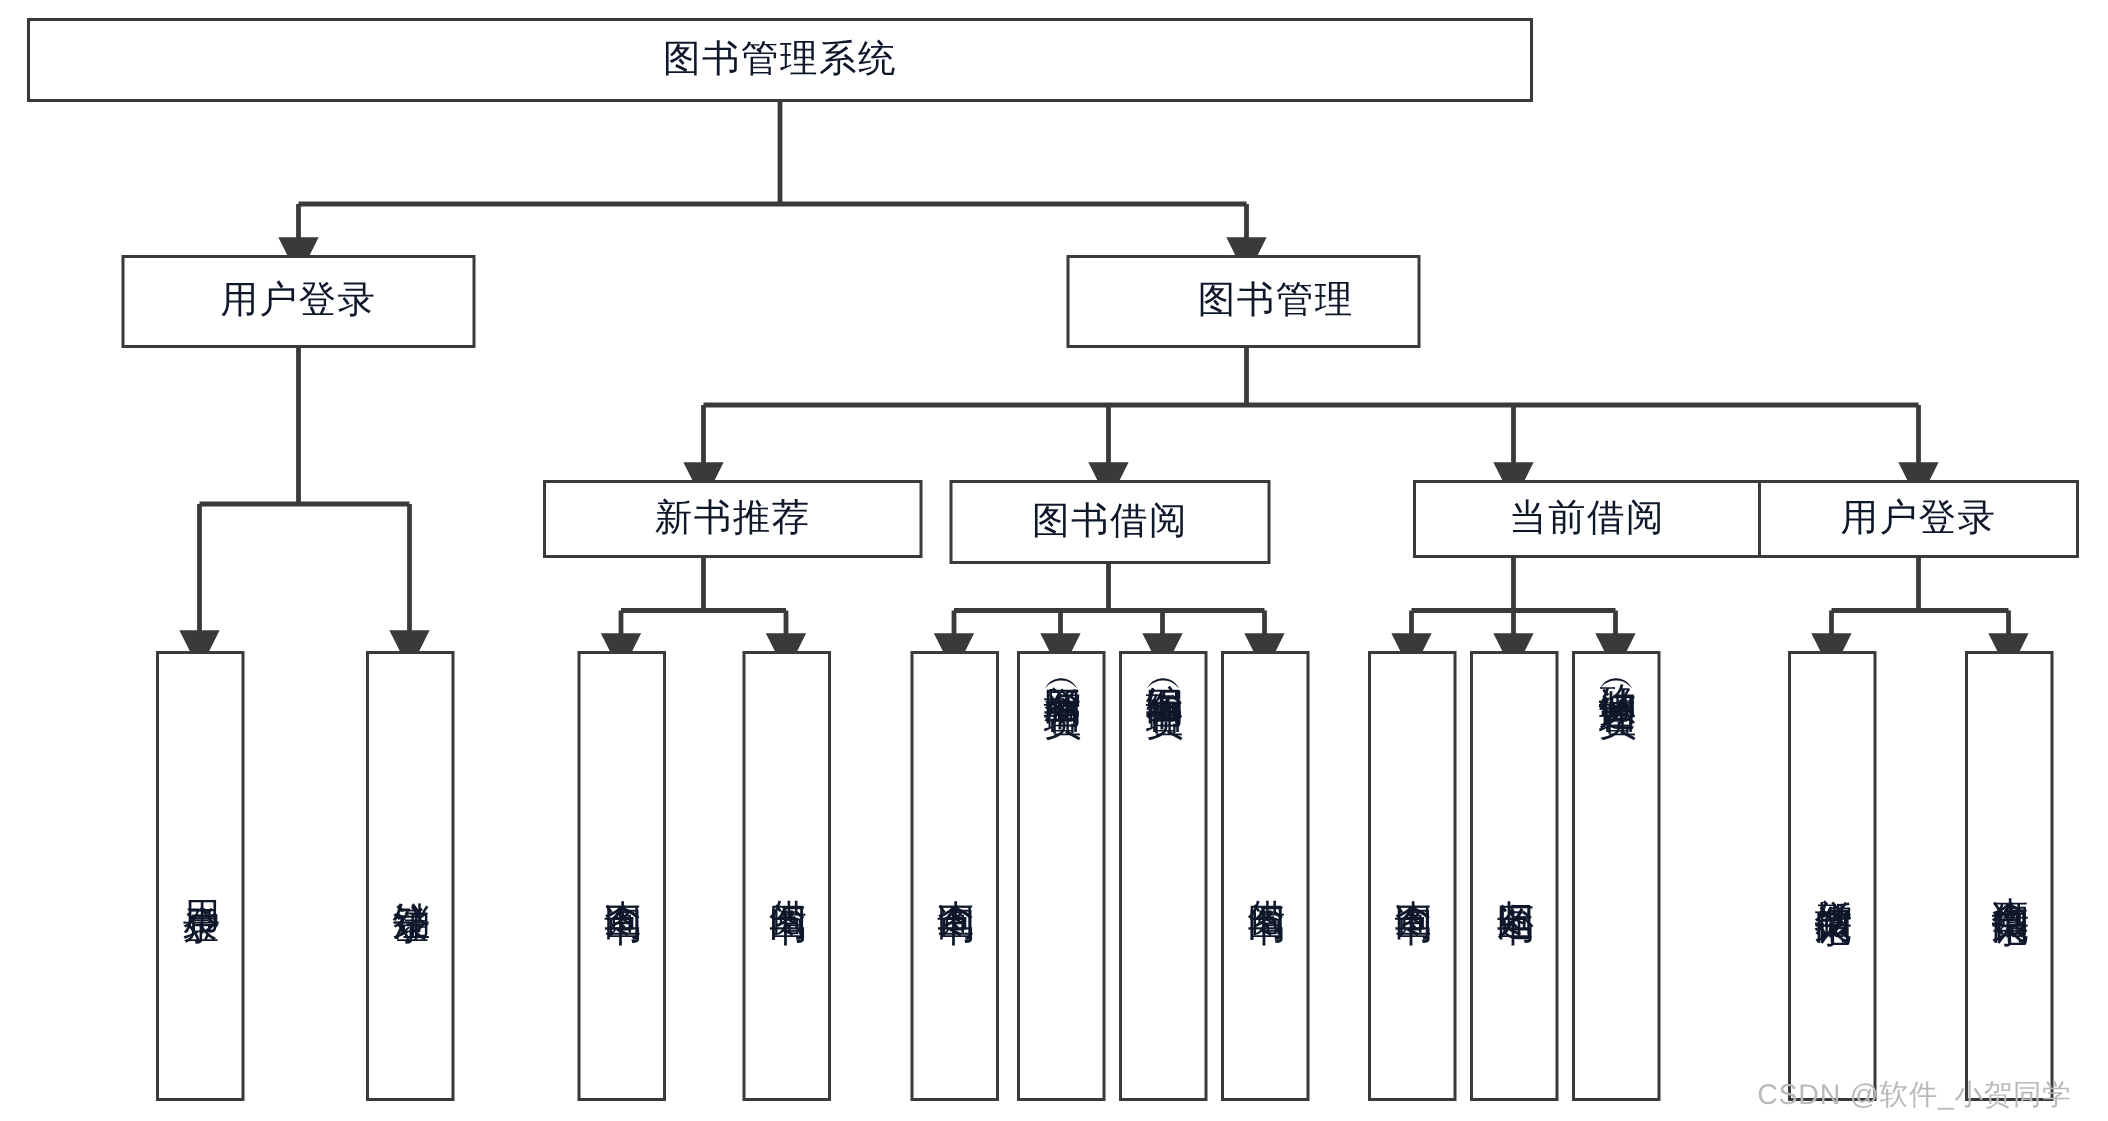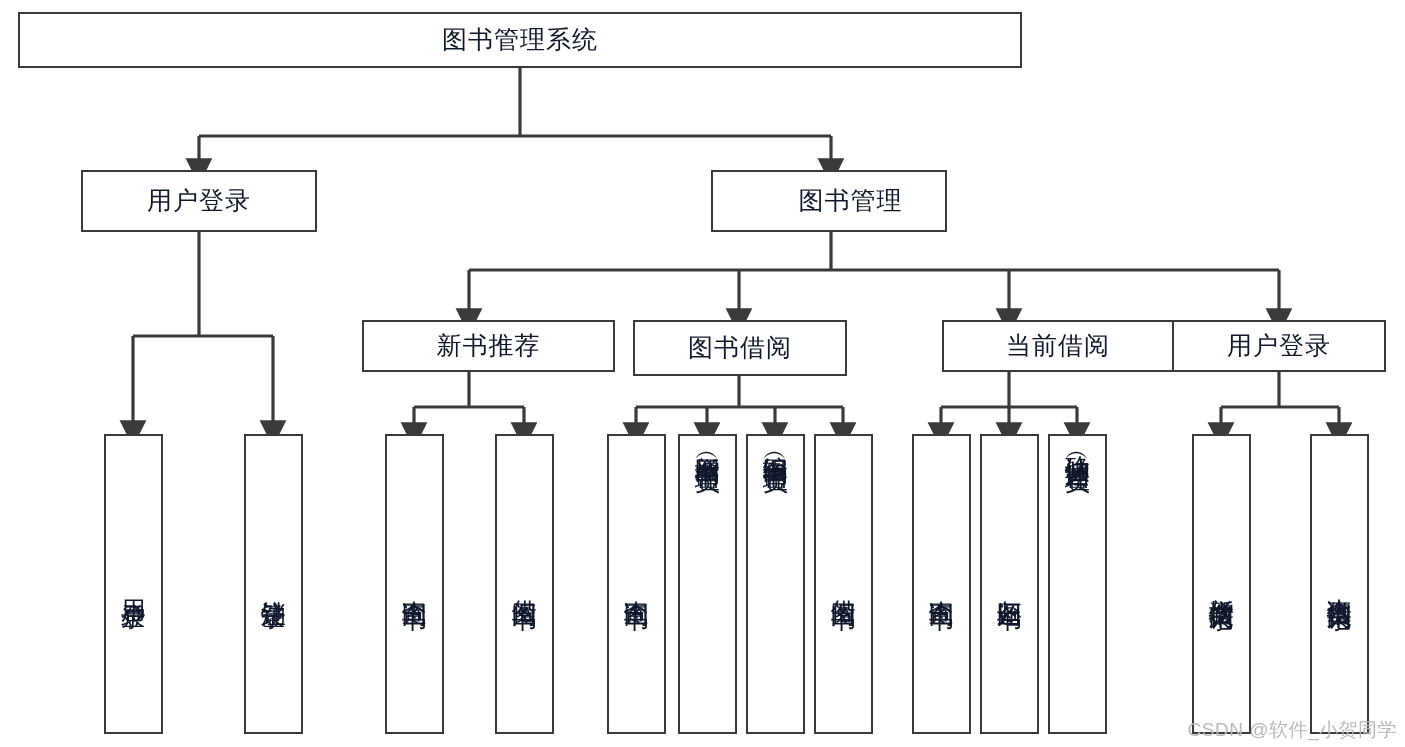--- a/index.html
+++ b/index.html
@@ -53,21 +53,21 @@
     line-height: 1.22;
     letter-spacing: 2px;
     white-space: nowrap;
     display: block;
   }
   .node.v.center {
     align-items: center;
   }
   .watermark {
     position: absolute;
-    right: 8px;
+    right: 24px;
     bottom: 4px;
     font-size: 19px;
     color: #b9b9b9;
     white-space: nowrap;
     z-index: 5;
     letter-spacing: 0.5px;
   }
 </style>
 </head>
 <body>

